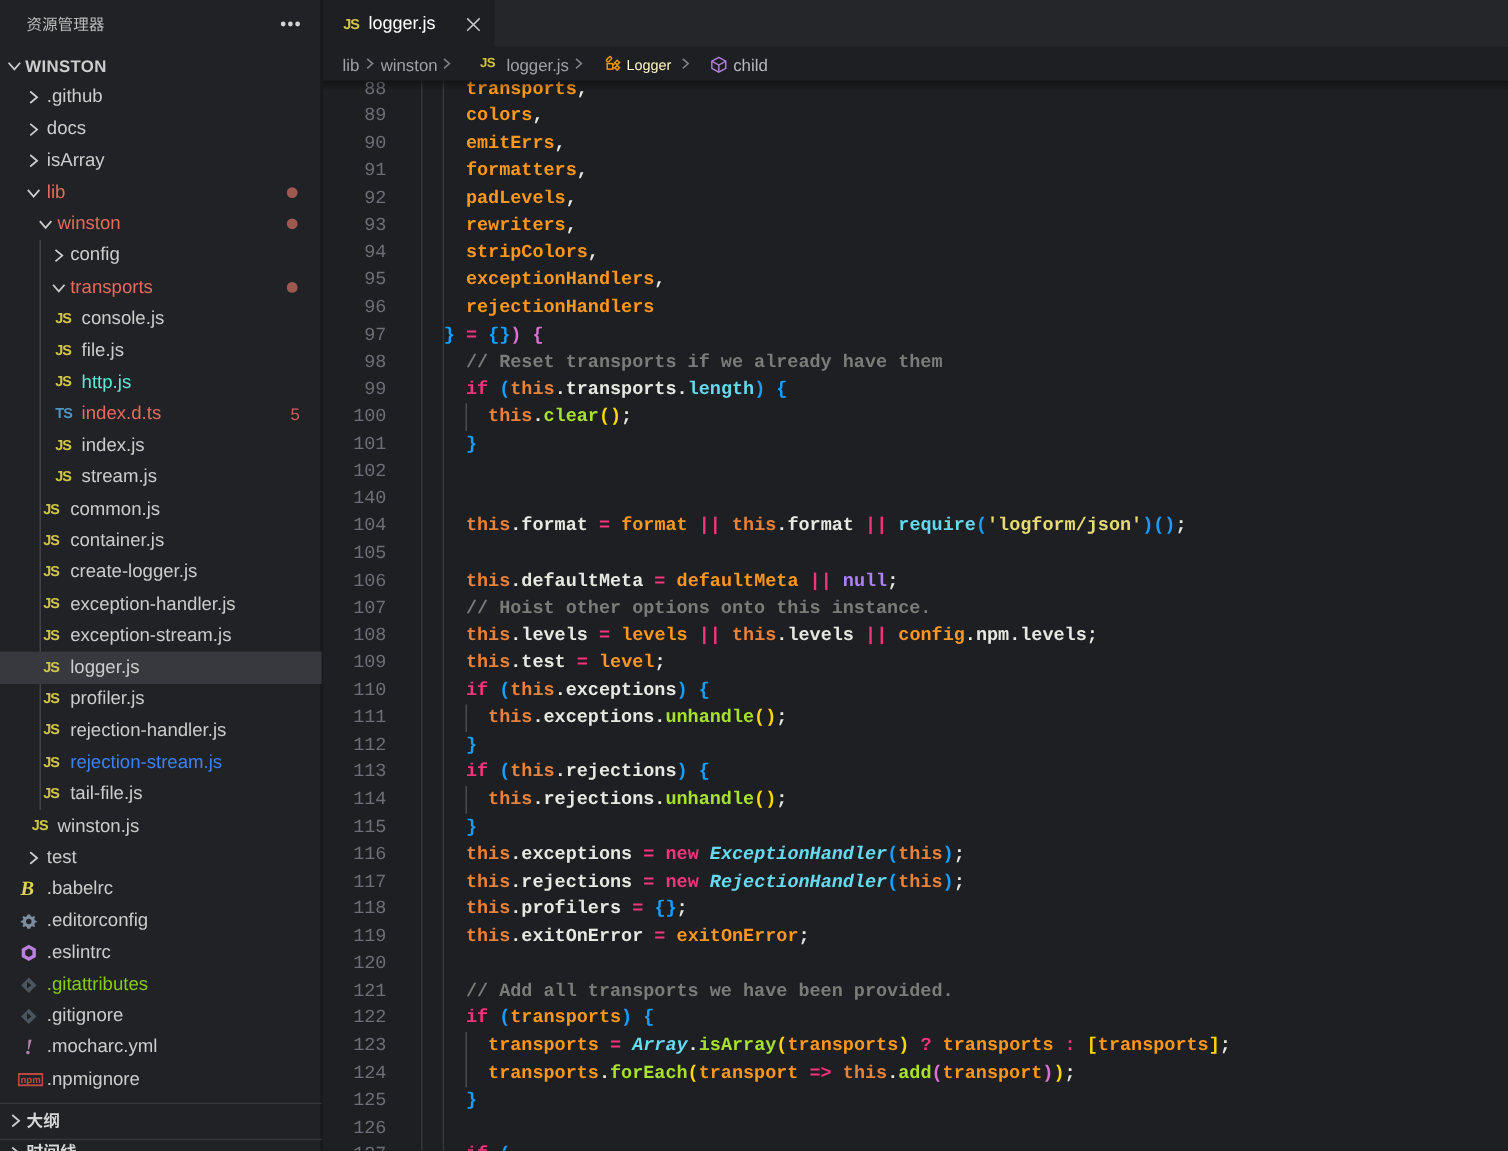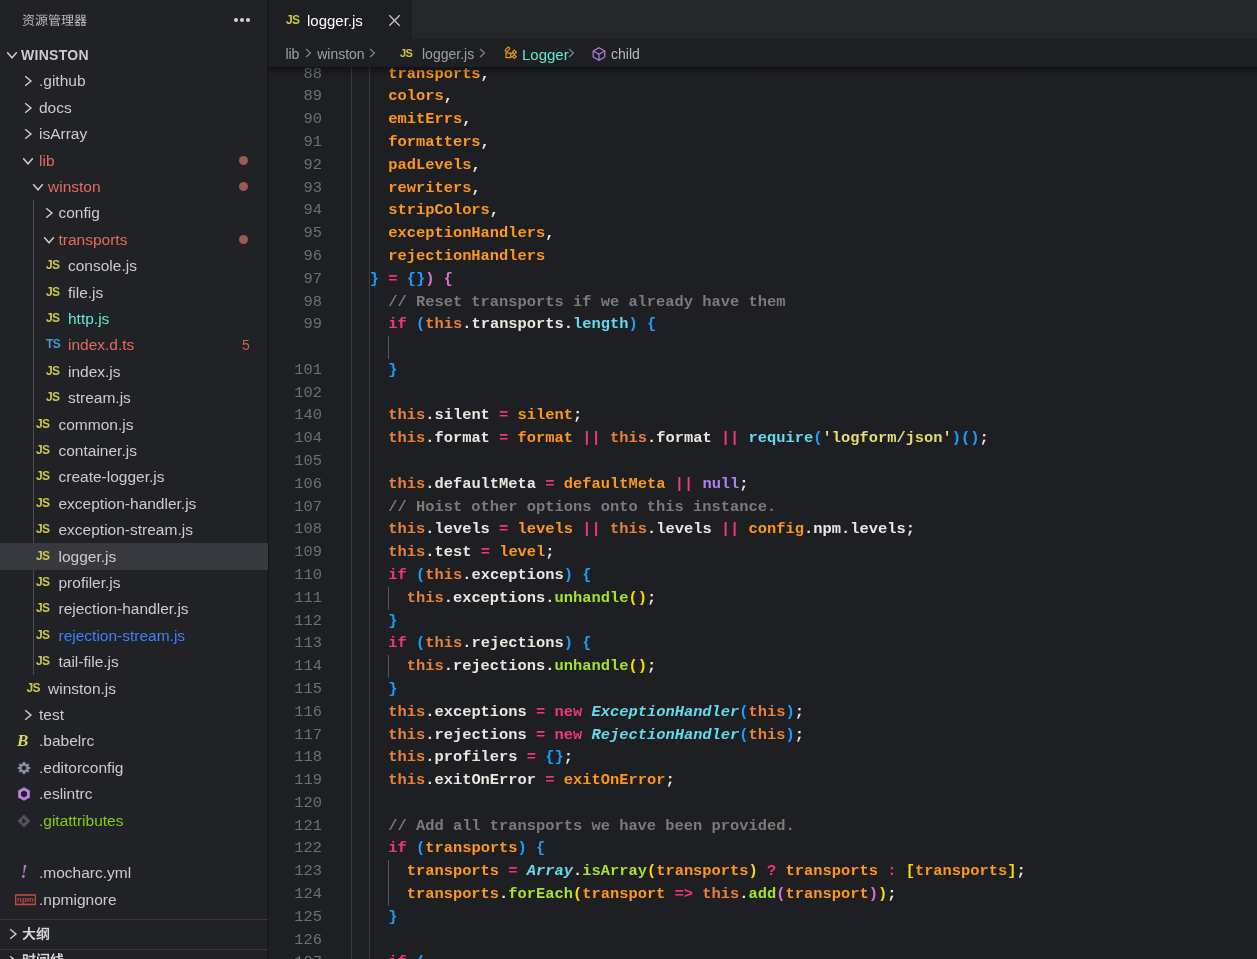--- a/index.html
+++ b/index.html
@@ -177,20 +177,27 @@
       </svg>
       <span class="lbl" style="left:39px;color:#cccccc">.eslintrc</span>
     </div>
     <div class="row" style="top:807.4px;">
       <svg style="position:absolute;left:16px;top:5.199999999999999px" width="16" height="16" viewBox="0 0 16 16">
         <path fill="#49565f" d="M8 1.6 L14.4 8 L8 14.4 L1.6 8 Z"></path>
         <path fill="#1e1f22" d="M6.5 5.2 L10.2 8 L6.5 10.8 Z"></path>
       </svg>
       <span class="lbl" style="left:39px;color:#84cc16">.gitattributes</span>
     </div>
+    <div class="row" style="top:833.8px;">
+      <svg style="position:absolute;left:16px;top:5.199999999999999px" width="16" height="16" viewBox="0 0 16 16">
+        <path fill="#49565f" d="M8 1.6 L14.4 8 L8 14.4 L1.6 8 Z"></path>
+        <path fill="#1e1f22" d="M6.5 5.2 L10.2 8 L6.5 10.8 Z"></path>
+      </svg>
+      <span class="lbl" style="left:39px;color:#cccccc">.gitignore</span>
+    </div>
     <div class="row" style="top:860.2px;">
       <span style="position:absolute;left:20.5px;top:1.6999999999999993px;font:italic 700 18px 'Liberation Serif';color:#b27ead">!</span>
       <span class="lbl" style="left:39px;color:#cccccc">.mocharc.yml</span>
     </div>
     <div class="row" style="top:886.6px;">
       <svg style="position:absolute;left:15px;top:7.199999999999999px" width="21" height="12" viewBox="0 0 21 12">
         <rect x="0.5" y="1" width="20" height="9.4" fill="none" stroke="#bf4a42" stroke-width="1.6"></rect>
         <text x="10.5" y="8.2" text-anchor="middle" font-family="Liberation Sans" font-size="8" font-weight="700" fill="#bf4a42">npm</text>
       </svg>
       <span class="lbl" style="left:39px;color:#cccccc">.npmignore</span>
@@ -239,21 +246,21 @@
     </svg>
     <svg style="position:absolute;left:234px;top:6px" width="16" height="16" viewBox="0 0 16 16">
 <g fill="none" stroke="#e8941a" stroke-width="1.25">
 <rect x="2.0" y="2.2" width="5.0" height="2.5" rx="1.2" transform="rotate(-45 4.5 3.45)"></rect>
 <rect x="3.0" y="7.0" width="4.6" height="4.6"></rect>
 <rect x="10.0" y="4.8" width="2.7" height="2.7" transform="rotate(-45 11.35 6.15)"></rect>
 <rect x="10.0" y="9.2" width="2.7" height="2.7" transform="rotate(-45 11.35 10.55)"></rect>
 <path d="M7.6 8.4 L9.5 6.9 M7.6 10.6 L9.6 10.6"></path>
 </g>
     </svg>
-    <span class="bi" style="left:253px;color:#5eead4;font-size:15px">Logger</span>
+    <span class="bi" style="left:253px;color:#fef9c3;font-size:12px">Logger</span>
     <svg style="position:absolute;left:295.2px;top:6px" width="14" height="14" viewBox="0 0 14 14">
       <path d="M5 3 L9.5 7 L5 11" fill="none" stroke="#7e8288" stroke-width="1.3"></path>
     </svg>
     <svg style="position:absolute;left:321.5px;top:6px" width="16" height="16" viewBox="0 0 16 16">
 <g fill="none" stroke="#b180d7" stroke-width="1.2">
 <path d="M8 1.8 L13.8 5 L13.8 11 L8 14.2 L2.2 11 L2.2 5 Z"></path>
 <path d="M2.4 5.1 L8 8.2 L13.6 5.1 M8 8.2 L8 14"></path>
 </g>
     </svg>
     <span class="bi" style="left:342px;color:#b7bac0">child</span>
@@ -270,23 +277,24 @@
     <div class="L" style="top:68.18px"><span class="n">90</span><span class="t">    <i class="v">emitErrs</i><i class="w">,</i></span></div>
     <div class="L" style="top:90.97px"><span class="n">91</span><span class="t">    <i class="v">formatters</i><i class="w">,</i></span></div>
     <div class="L" style="top:113.76px"><span class="n">92</span><span class="t">    <i class="v">padLevels</i><i class="w">,</i></span></div>
     <div class="L" style="top:136.55px"><span class="n">93</span><span class="t">    <i class="v">rewriters</i><i class="w">,</i></span></div>
     <div class="L" style="top:159.34px"><span class="n">94</span><span class="t">    <i class="v">stripColors</i><i class="w">,</i></span></div>
     <div class="L" style="top:182.13px"><span class="n">95</span><span class="t">    <i class="v">exceptionHandlers</i><i class="w">,</i></span></div>
     <div class="L" style="top:204.92px"><span class="n">96</span><span class="t">    <i class="v">rejectionHandlers</i></span></div>
     <div class="L" style="top:227.71px"><span class="n">97</span><span class="t">  <i class="b3">}</i> <i class="p">=</i> <i class="b3">{}</i><i class="b2">)</i> <i class="b2">{</i></span></div>
     <div class="L" style="top:250.50px"><span class="n">98</span><span class="t">    <i class="c">// Reset transports if we already have them</i></span></div>
     <div class="L" style="top:273.29px"><span class="n">99</span><span class="t">    <i class="p">if</i> <i class="b3">(</i><i class="o">this</i><i class="w">.transports.</i><i class="cy">length</i><i class="b3">)</i> <i class="b3">{</i></span></div>
+    <div class="L" style="top:296.08px"><span class="n">100</span><span class="t">      <i class="o">this</i><i class="w">.</i><i class="g">clear</i><i class="b1">()</i><i class="w">;</i></span></div>
     <div class="L" style="top:318.87px"><span class="n">101</span><span class="t">    <i class="b3">}</i></span></div>
     <div class="L" style="top:341.66px"><span class="n">102</span><span class="t"></span></div>
-    <div class="L" style="top:364.45px"><span class="n">140</span><span class="t">    <i class="o">this</i><i class="w">.silent</i> <i class="p">=</i> <i class="v">silent</i><i class="w">;</i></span></div>
+    <div class="L" style="top:364.45px"><span class="n">140</span></div>
     <div class="L" style="top:387.24px"><span class="n">104</span><span class="t">    <i class="o">this</i><i class="w">.format</i> <i class="p">=</i> <i class="v">format</i> <i class="p">||</i> <i class="o">this</i><i class="w">.format</i> <i class="p">||</i> <i class="cy">require</i><i class="b3">(</i><i class="y">'logform/json'</i><i class="b3">)()</i><i class="w">;</i></span></div>
     <div class="L" style="top:410.03px"><span class="n">105</span><span class="t"></span></div>
     <div class="L" style="top:432.82px"><span class="n">106</span><span class="t">    <i class="o">this</i><i class="w">.defaultMeta</i> <i class="p">=</i> <i class="v">defaultMeta</i> <i class="p">||</i> <i class="u">null</i><i class="w">;</i></span></div>
     <div class="L" style="top:455.61px"><span class="n">107</span><span class="t">    <i class="c">// Hoist other options onto this instance.</i></span></div>
     <div class="L" style="top:478.40px"><span class="n">108</span><span class="t">    <i class="o">this</i><i class="w">.levels</i> <i class="p">=</i> <i class="v">levels</i> <i class="p">||</i> <i class="o">this</i><i class="w">.levels</i> <i class="p">||</i> <i class="v">config</i><i class="w">.npm.levels;</i></span></div>
     <div class="L" style="top:501.19px"><span class="n">109</span><span class="t">    <i class="o">this</i><i class="w">.test</i> <i class="p">=</i> <i class="v">level</i><i class="w">;</i></span></div>
     <div class="L" style="top:523.98px"><span class="n">110</span><span class="t">    <i class="p">if</i> <i class="b3">(</i><i class="o">this</i><i class="w">.exceptions</i><i class="b3">)</i> <i class="b3">{</i></span></div>
     <div class="L" style="top:546.77px"><span class="n">111</span><span class="t">      <i class="o">this</i><i class="w">.exceptions.</i><i class="g">unhandle</i><i class="b1">()</i><i class="w">;</i></span></div>
     <div class="L" style="top:569.56px"><span class="n">112</span><span class="t">    <i class="b3">}</i></span></div>
     <div class="L" style="top:592.35px"><span class="n">113</span><span class="t">    <i class="p">if</i> <i class="b3">(</i><i class="o">this</i><i class="w">.rejections</i><i class="b3">)</i> <i class="b3">{</i></span></div>

